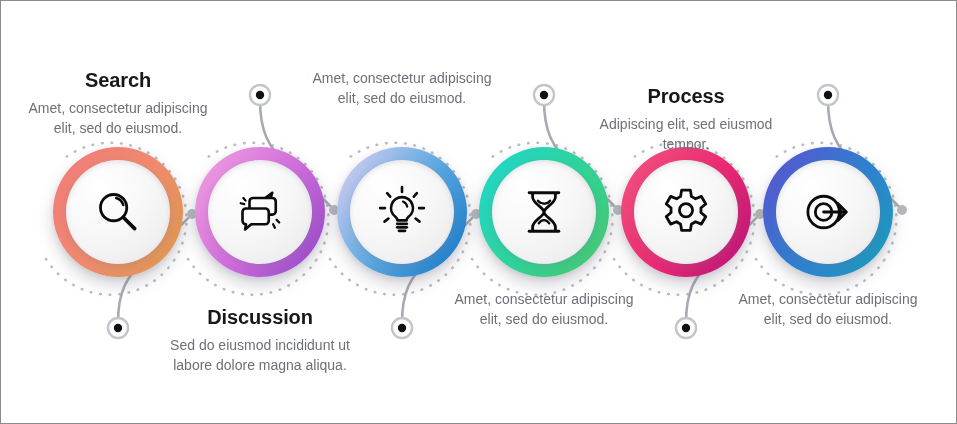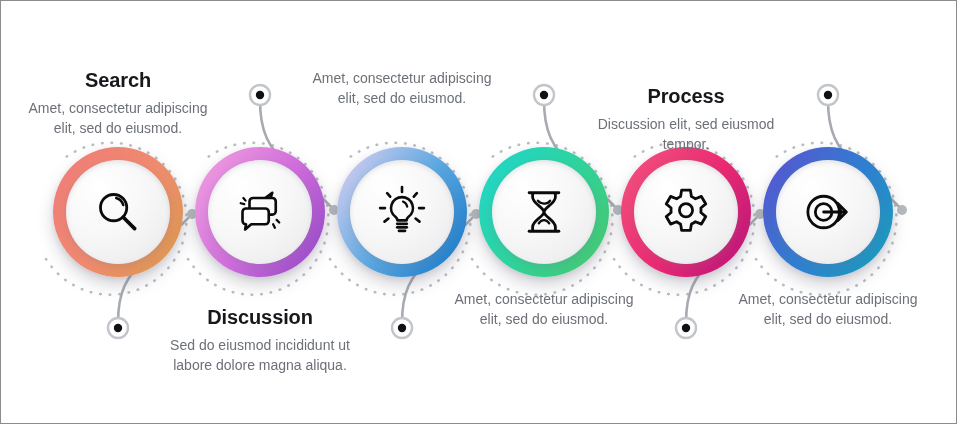--- a/index.html
+++ b/index.html
@@ -233,21 +233,21 @@
     <div class="ring" style="background: linear-gradient(125deg, rgb(242, 86, 127) 0%, rgb(234, 42, 114) 52%, rgb(180, 19, 122) 100%);"></div>
     <div class="ring-inner">
       <svg class="icon-svg" viewBox="0 0 64 64">
         <path d="M 27 7 h 10 l 1.2 7.2 a 19 19 0 0 1 4.6 2.7 l 6.8 -2.7 l 5 8.6 l -5.6 4.6 a 19 19 0 0 1 0 5.2 l 5.6 4.6 l -5 8.6 l -6.8 -2.7 a 19 19 0 0 1 -4.6 2.7 l -1.2 7.2 h -10 l -1.2 -7.2 a 19 19 0 0 1 -4.6 -2.7 l -6.8 2.7 l -5 -8.6 l 5.6 -4.6 a 19 19 0 0 1 0 -5.2 l -5.6 -4.6 l 5 -8.6 l 6.8 2.7 a 19 19 0 0 1 4.6 -2.7 z" fill="none" stroke="#0b0b0b" stroke-width="3.2" stroke-linejoin="round"></path>
         <circle cx="32" cy="30" r="7.5" fill="none" stroke="#0b0b0b" stroke-width="3.2"></circle>
       </svg>
     </div>
   </div>
   <div class="label-block" style="left:592px; top:84px;">
     <p class="label-title">Process</p>
-    <p class="label-desc">Discussion elit, sed eiusmod tempor.</p>
+    <p class="label-desc">Adipiscing elit, sed eiusmod tempor.</p>
   </div>
 
   <div class="node" id="node-purpose" style="left:762px; top:146px;">
     <div class="ring" style="background: linear-gradient(125deg, rgb(94, 79, 208) 0%, rgb(47, 127, 208) 52%, rgb(25, 160, 184) 100%);"></div>
     <div class="ring-inner">
       <svg class="icon-svg" viewBox="0 0 64 64">
         <circle cx="27" cy="32" r="18" fill="none" stroke="#0b0b0b" stroke-width="3.2"></circle>
         <circle cx="27" cy="32" r="9.5" fill="none" stroke="#0b0b0b" stroke-width="3.2"></circle>
         <path d="M 27 32 h 24" stroke="#0b0b0b" stroke-width="3.2" stroke-linecap="round" fill="none"></path>
         <path d="M 43 22 l 10 10 l -10 10 l 4 -10 z" fill="none" stroke="#0b0b0b" stroke-width="3.2" stroke-linejoin="round"></path>

